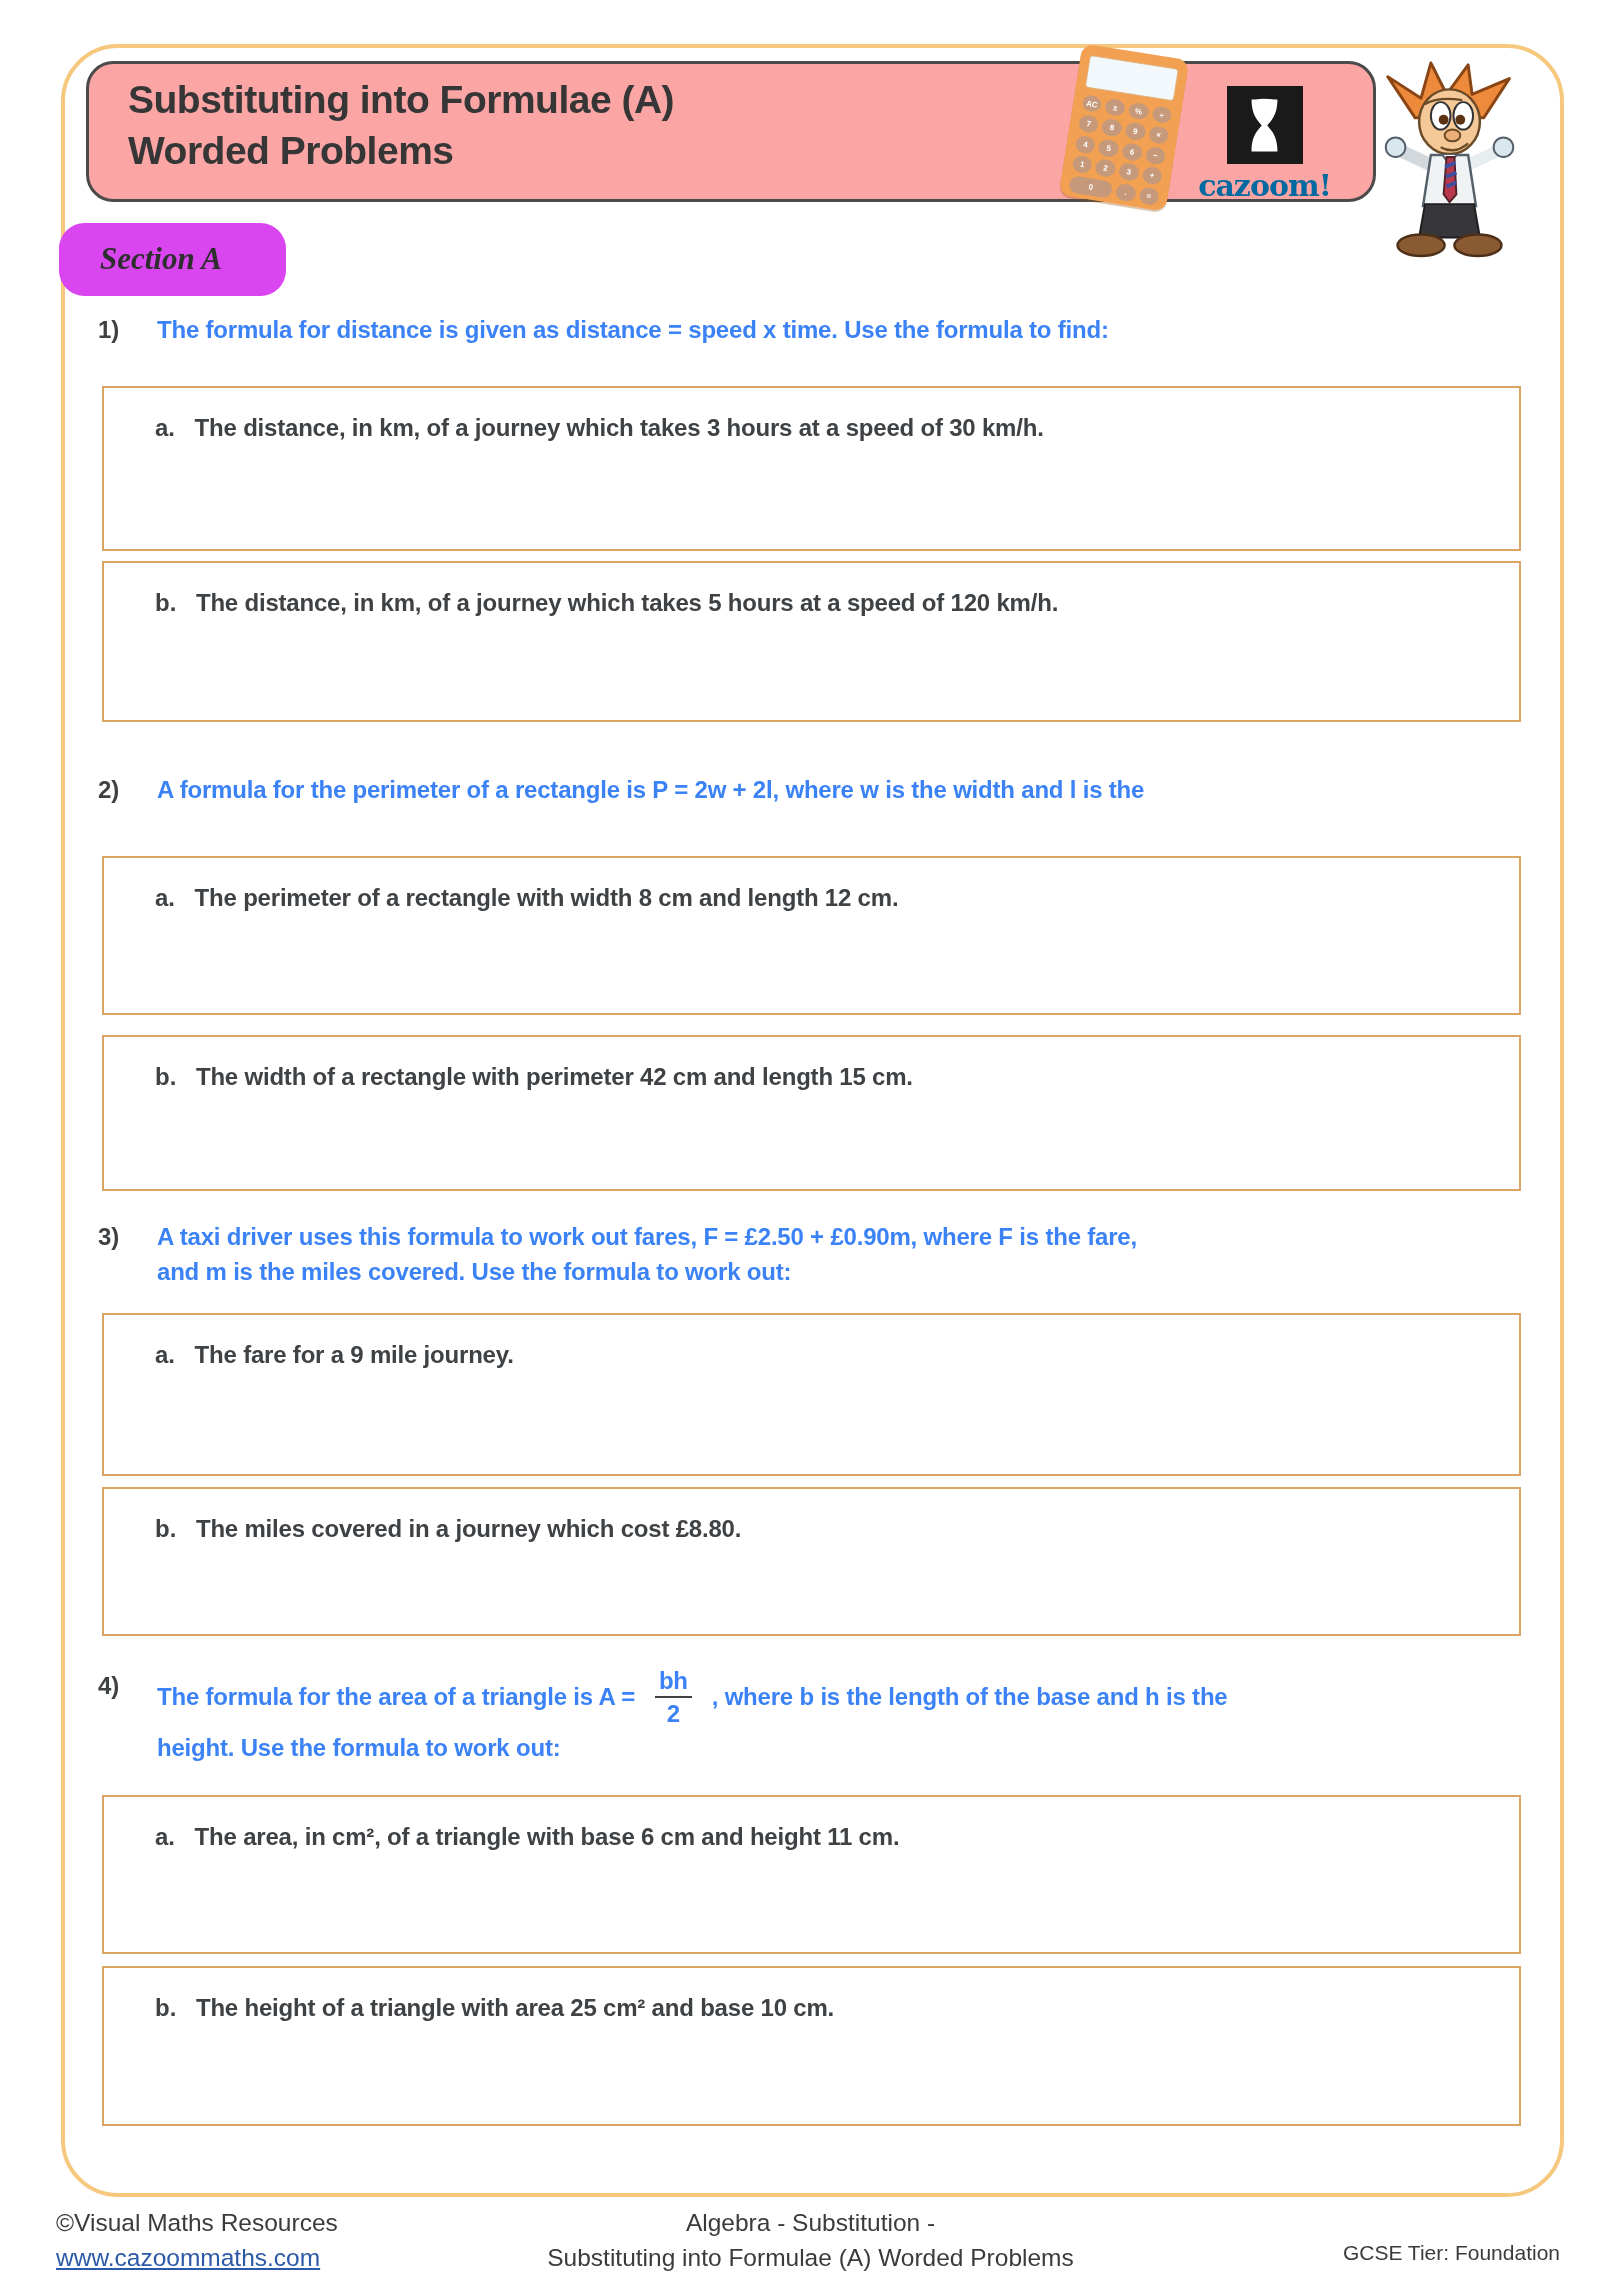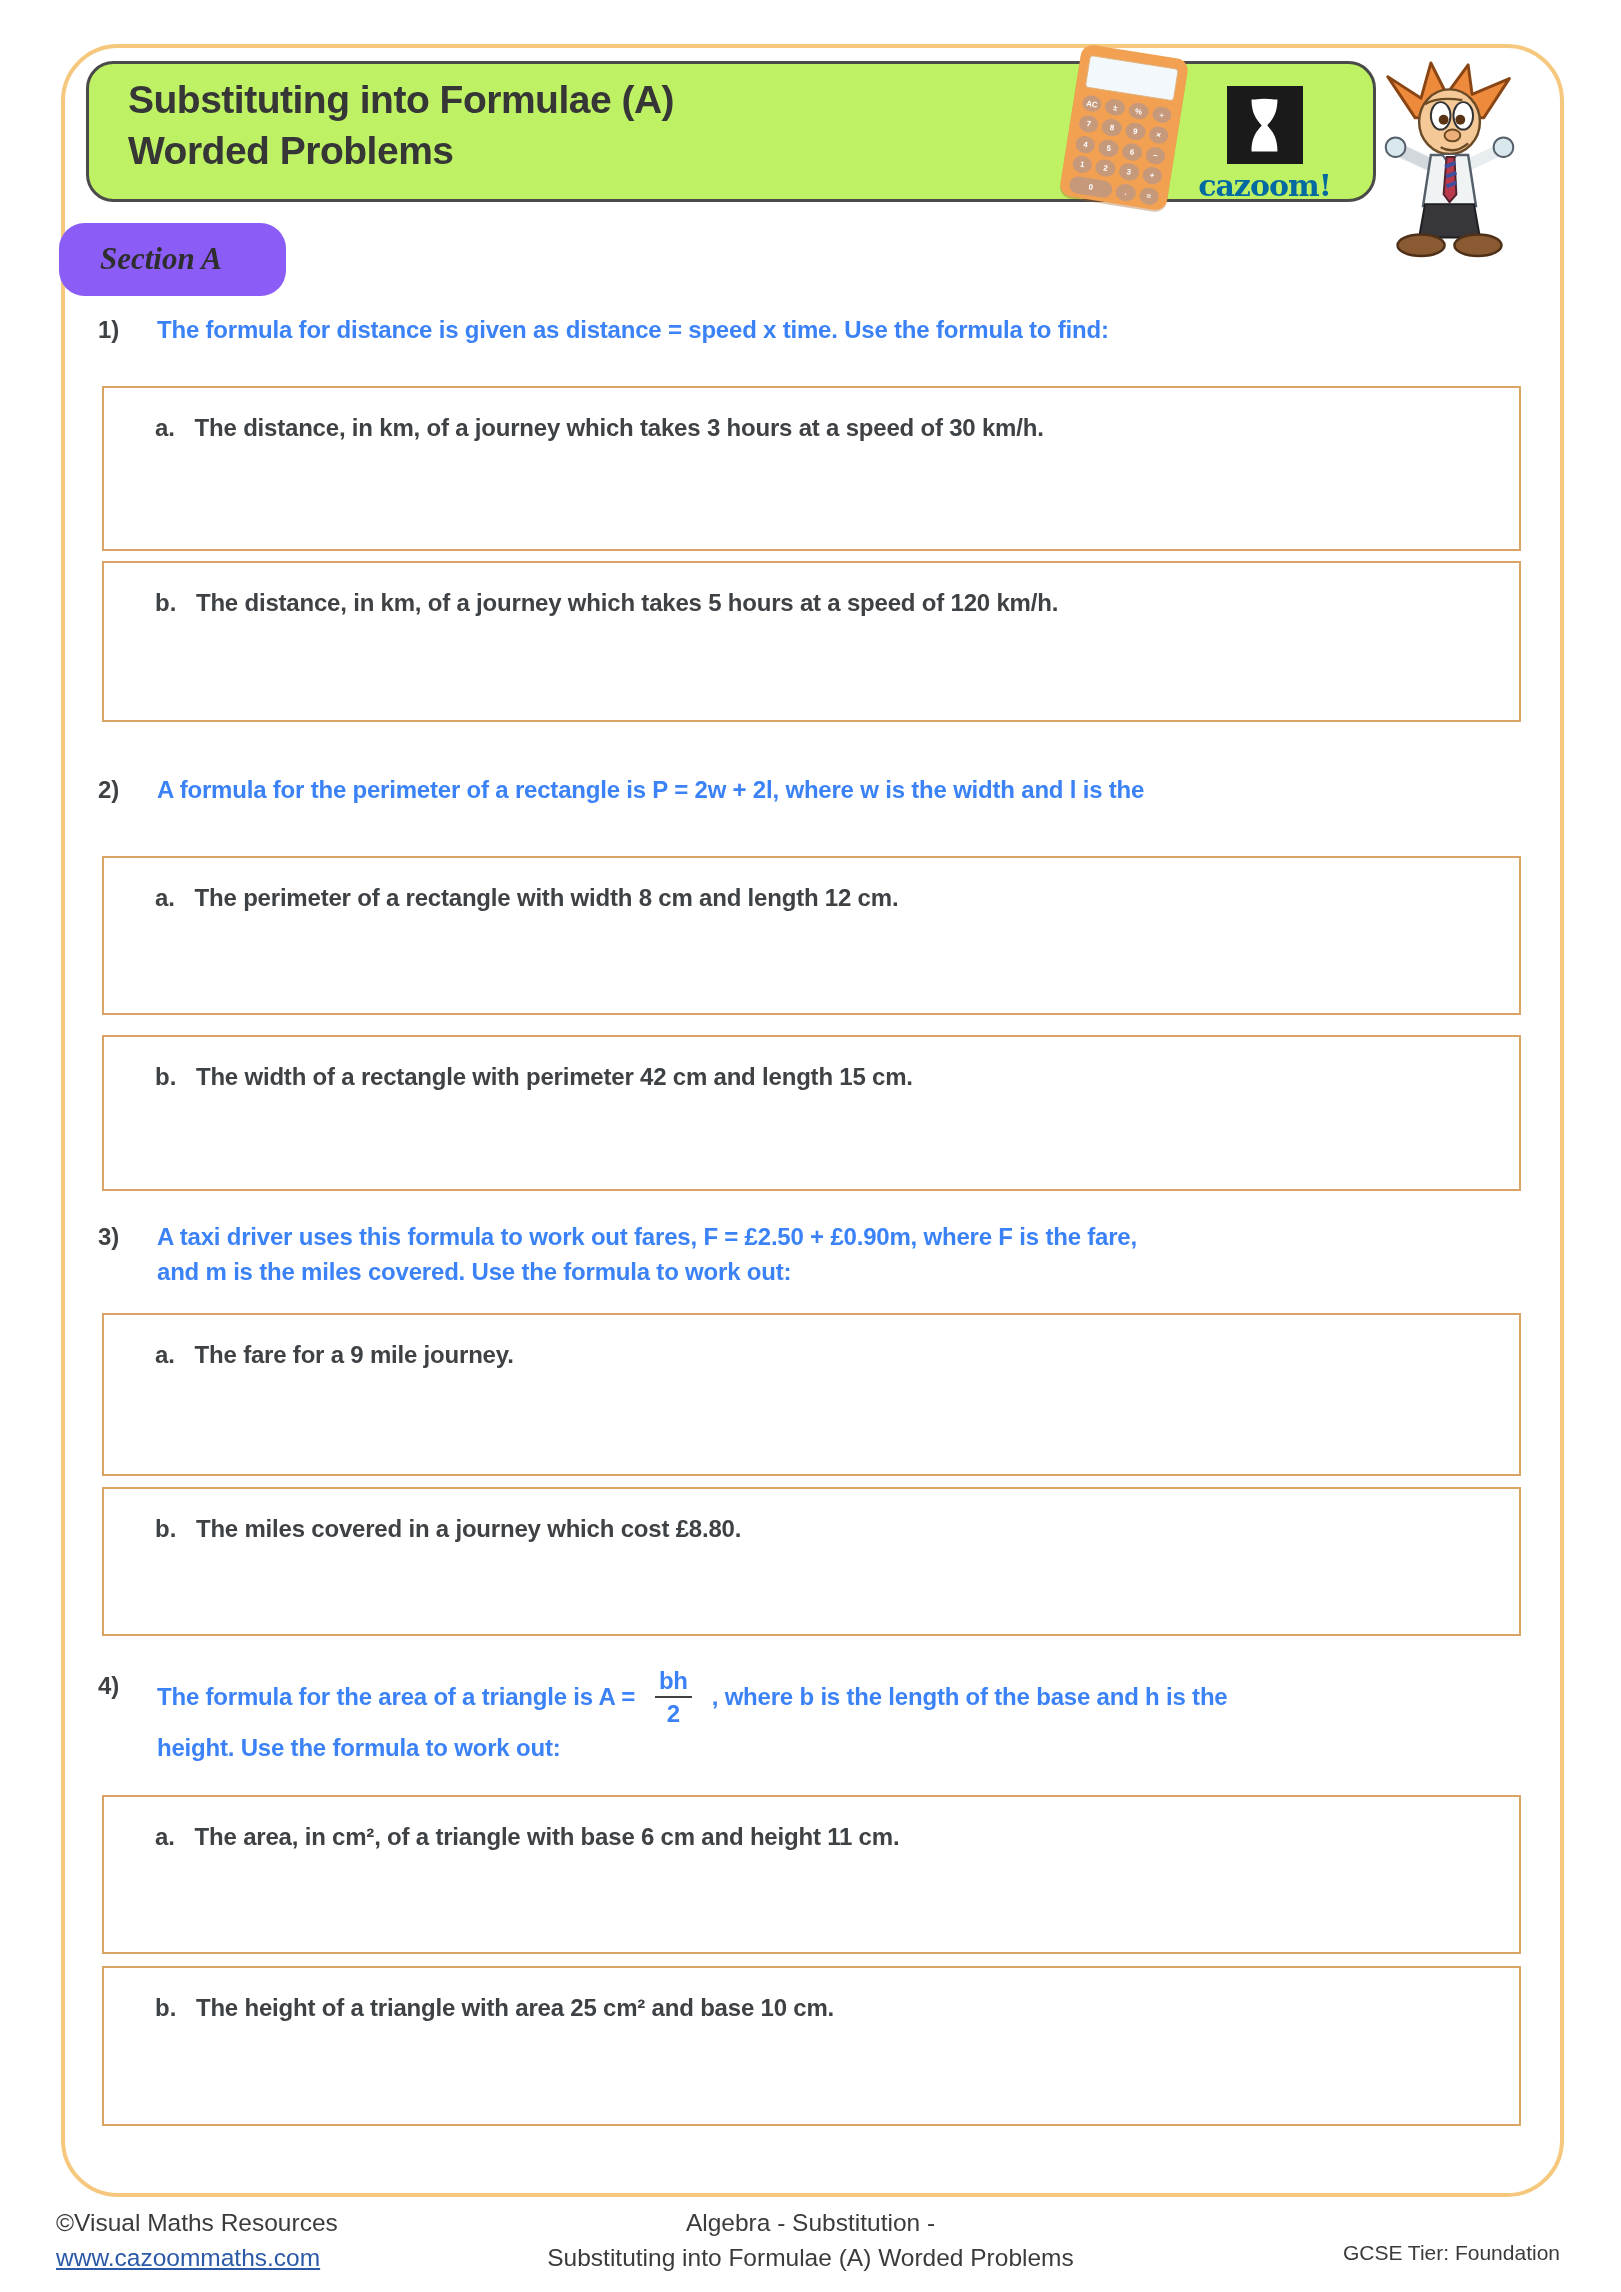--- a/index.html
+++ b/index.html
@@ -5,21 +5,21 @@
   html,body{margin:0;padding:0;background:#ffffff;}
   .sheet{position:relative;width:1621px;height:2293px;background:#ffffff;overflow:hidden;
          font-family:"Liberation Sans",sans-serif;}
 
   
   .page-border{position:absolute;left:61px;top:44px;width:1495px;height:2145px;
                border:4.9px solid #F5C87D;border-radius:57px;background:#ffffff;}
 
   
   .title-box{position:absolute;left:86px;top:61px;width:1284px;height:135px;
-             border:3.9px solid #4A4A4A;border-radius:27.4px;background:#bef264;}
+             border:3.9px solid #4A4A4A;border-radius:27.4px;background:#fca5a5;}
   .title-text{position:absolute;left:39px;top:9.8px;font-size:39px;font-weight:bold;
               color:#363636;line-height:51px;letter-spacing:-0.5px;}
 
   
   .calculator{position:absolute;left:1070px;top:51px;width:108px;height:153px;
               background:#F2A051;border-radius:11.8px;transform:rotate(9deg);
               box-shadow:0 2px 0 rgba(160,90,20,0.35);}
   .calc-screen{margin:9.8px 8.8px 6.9px 8.8px;height:31px;background:#F2F8FB;border-radius:3.9px;
                border:1px solid #E0B27E;}
   .calc-keys{display:grid;grid-template-columns:repeat(4,1fr);gap:3.9px;padding:0 8.8px;}
@@ -32,21 +32,21 @@
   .logo-square{width:76px;height:78px;margin:0 auto;background:#1A1A1A;
                display:flex;align-items:center;justify-content:center;}
   .logo-wordmark{margin-top:3.9px;font-family:"DejaVu Serif","Liberation Serif",serif;
                  font-weight:bold;font-size:30px;color:#0369a1;letter-spacing:-1px;}
 
   
   .mascot{position:absolute;left:1374px;top:57px;width:152px;height:204px;}
 
   
   .section-label{position:absolute;left:59px;top:223px;width:227px;height:73px;
-                 background:#8b5cf6;border-radius:25.5px;}
+                 background:#d946ef;border-radius:25.5px;}
   .section-label span{position:absolute;left:41px;top:17.6px;
                  font-family:"Liberation Serif",serif;font-style:italic;font-weight:bold;
                  font-size:31px;color:#2E2E2E;}
 
   
   .question{position:absolute;left:98px;width:1423px;display:flex;}
   .qnum{width:59px;flex:none;font-size:24px;font-weight:bold;color:#3F4245;line-height:35px;}
   .qtext{flex:1;font-size:24px;font-weight:bold;color:#3b82f6;line-height:35px;
          letter-spacing:-0.2px;}
 

